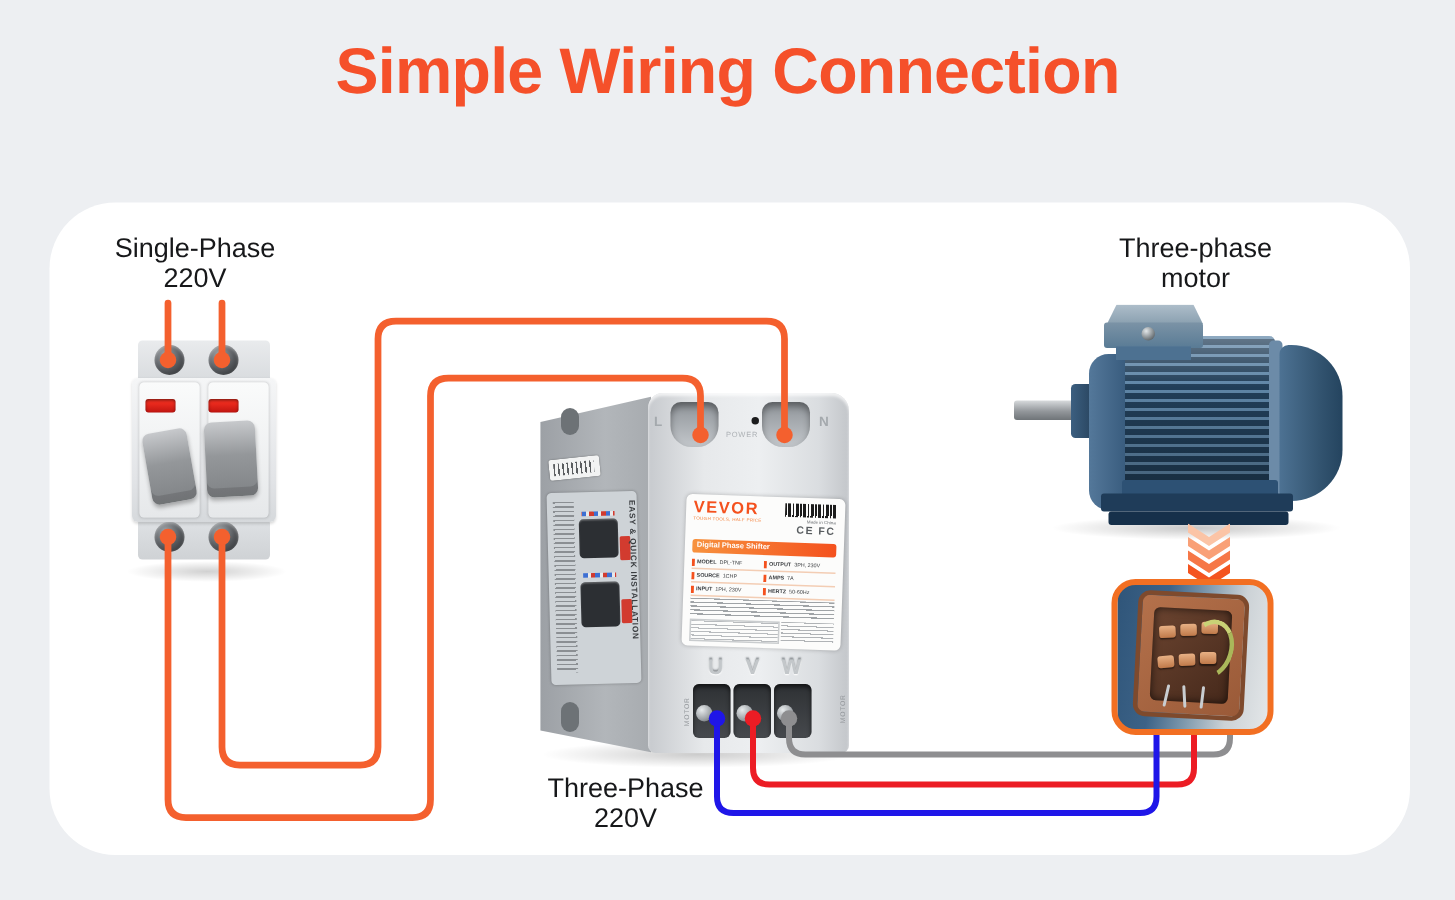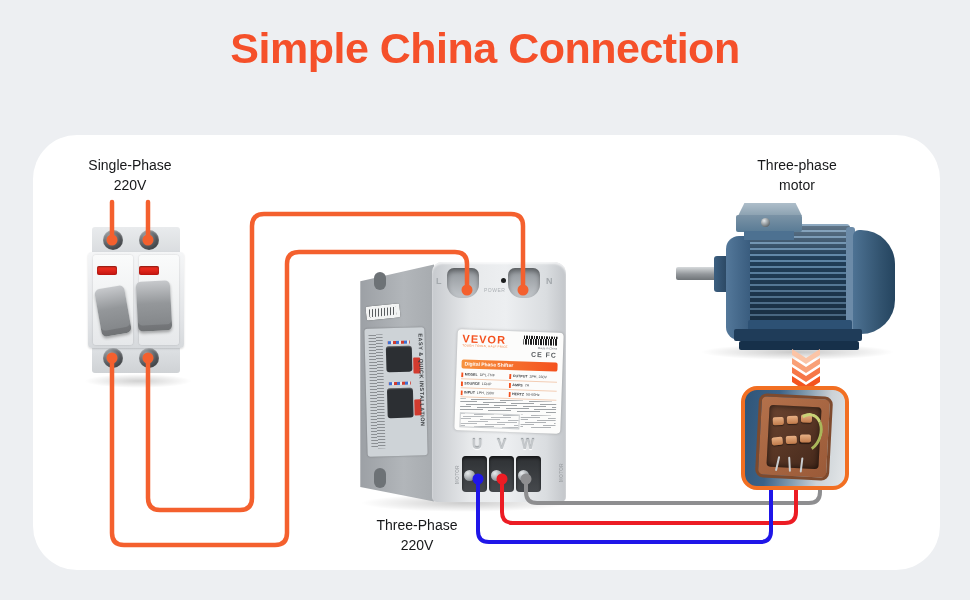--- a/index.html
+++ b/index.html
@@ -9,21 +9,21 @@
 
   
   .title{left:0;top:24px;width:970px;text-align:center;font-size:43px;font-weight:800;
          letter-spacing:-0.5px;color:#f5502a;}
   .subtitle{left:0;top:86px;width:970px;text-align:center;font-size:19px;color:#4e5256;}
 
   
   .card{left:33px;top:135px;width:907px;height:435px;background:#ffffff;border-radius:44px;}
 
   
-  .comp-label{width:160px;text-align:center;font-size:14px;line-height:20px;color:#17181a;}
+  .comp-label{width:160px;text-align:center;font-size:18px;line-height:20px;color:#17181a;}
   .lbl-breaker{left:50px;top:155px;}
   .lbl-motor{left:717px;top:155px;}
   .lbl-output{left:337px;top:515px;}
 
   
   .bk-shadow{left:84px;top:374px;width:108px;height:14px;border-radius:50%;
              background:radial-gradient(ellipse at center,rgba(0,0,0,.18),rgba(0,0,0,0) 70%);}
   .bk-top{left:92px;top:227px;width:88px;height:28px;background:linear-gradient(180deg,#e9ebed,#d8dbde);border-radius:3px;}
   .bk-bottom{left:92px;top:346px;width:88px;height:27px;background:linear-gradient(180deg,#dfe2e5,#cfd2d5);border-radius:3px;}
   .bk-body{left:88px;top:252px;width:96px;height:96px;background:linear-gradient(180deg,#f5f6f7,#e2e4e7 70%,#d6d9dc);
@@ -160,21 +160,21 @@
   .chevron{left:791px;top:349px;}
 
   
   .wires{left:0;top:0;}
 </style>
 </head>
 <body>
 
 <div class="page">
 
-  <div class="abs title">Simple China Connection</div>
+  <div class="abs title">Simple Wiring Connection</div>
 
   <div class="abs card"></div>
 
   <div class="abs comp-label lbl-breaker">
     <div>Single-Phase</div>
     <div>220V</div>
   </div>
   <div class="abs comp-label lbl-motor">
     <div>Three-phase</div>
     <div>motor</div>

